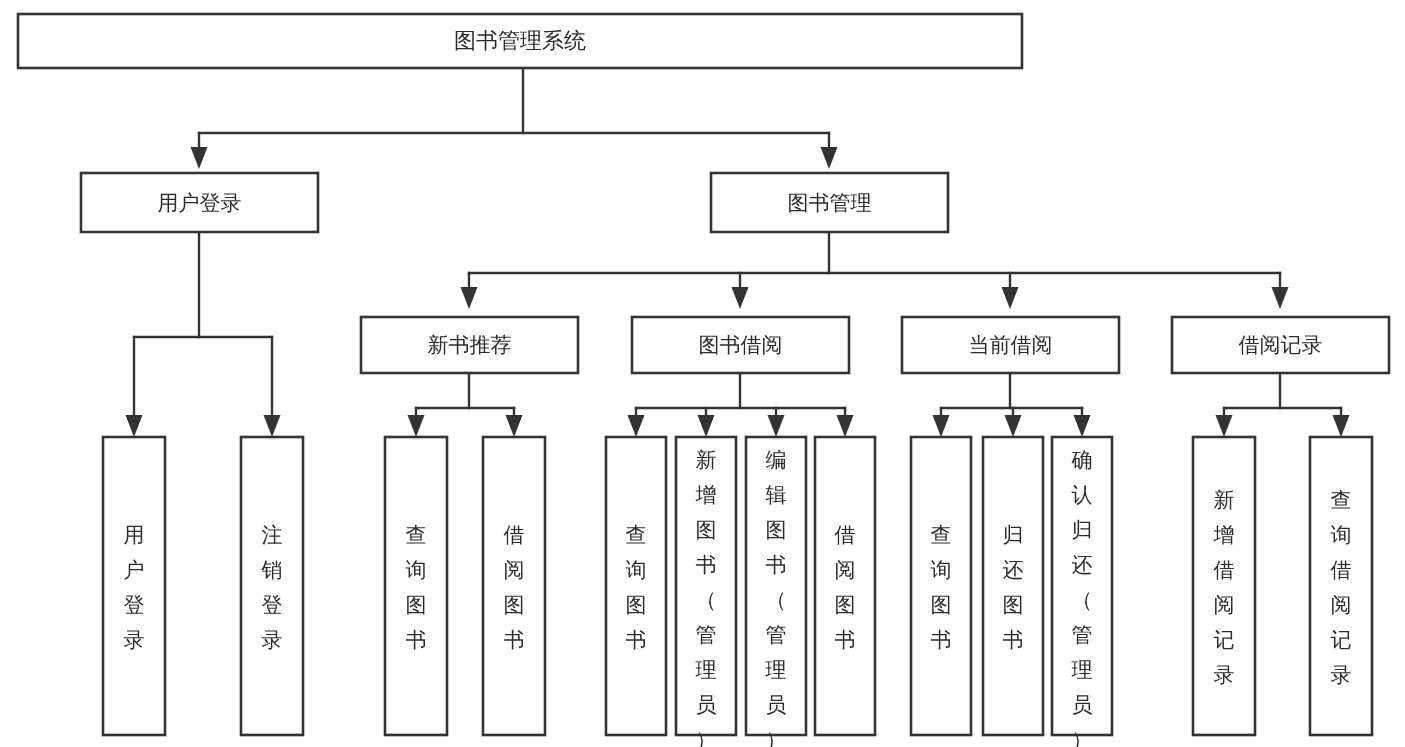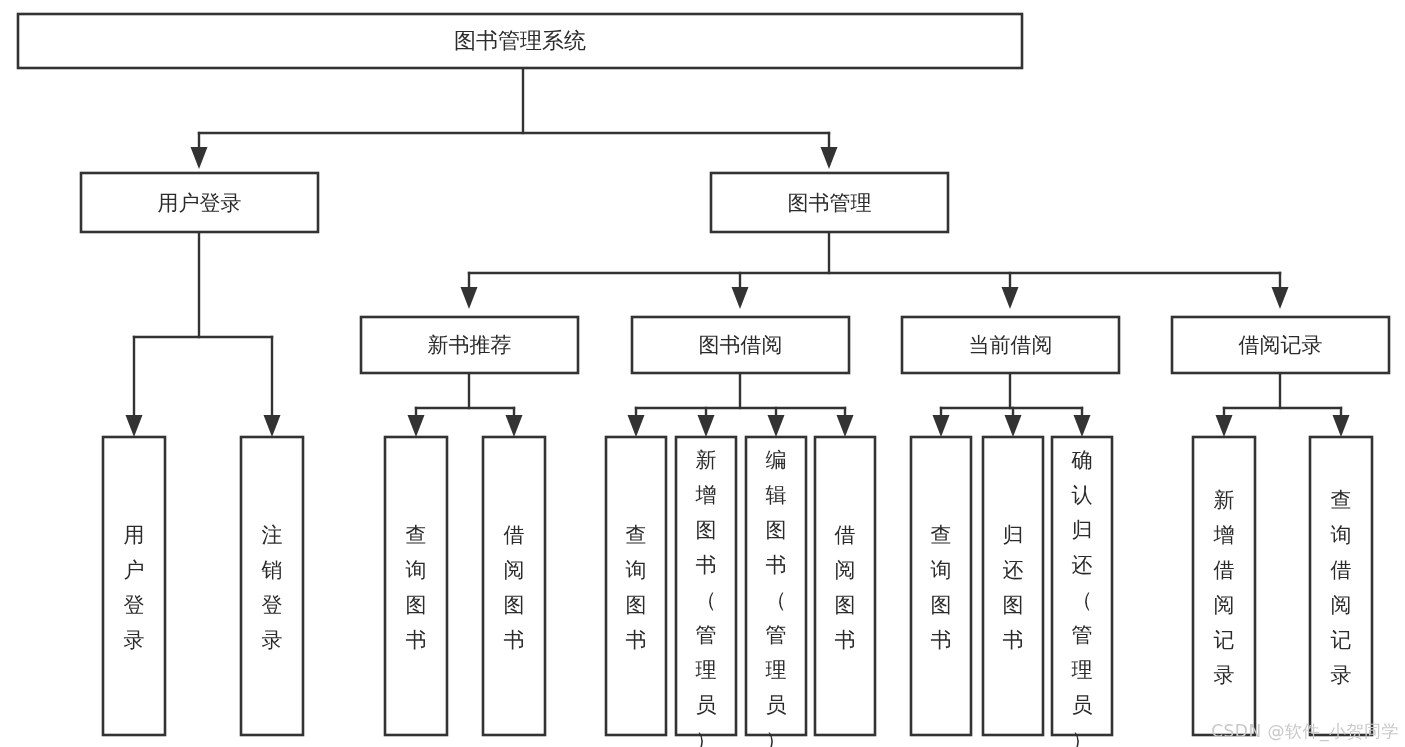--- a/index.html
+++ b/index.html
@@ -299,14 +299,13 @@
             <text x="1341" y="507" class="v-label-char">查</text>
             <text x="1341" y="542" class="v-label-char">询</text>
             <text x="1341" y="577" class="v-label-char">借</text>
             <text x="1341" y="612" class="v-label-char">阅</text>
             <text x="1341" y="647" class="v-label-char">记</text>
             <text x="1341" y="682" class="v-label-char">录</text>
           </g>
         </g>
       </g>
   </svg>
-  <div class="watermark">CSDN @软件_小贺同学</div>
 </div>
 
 </body></html>

